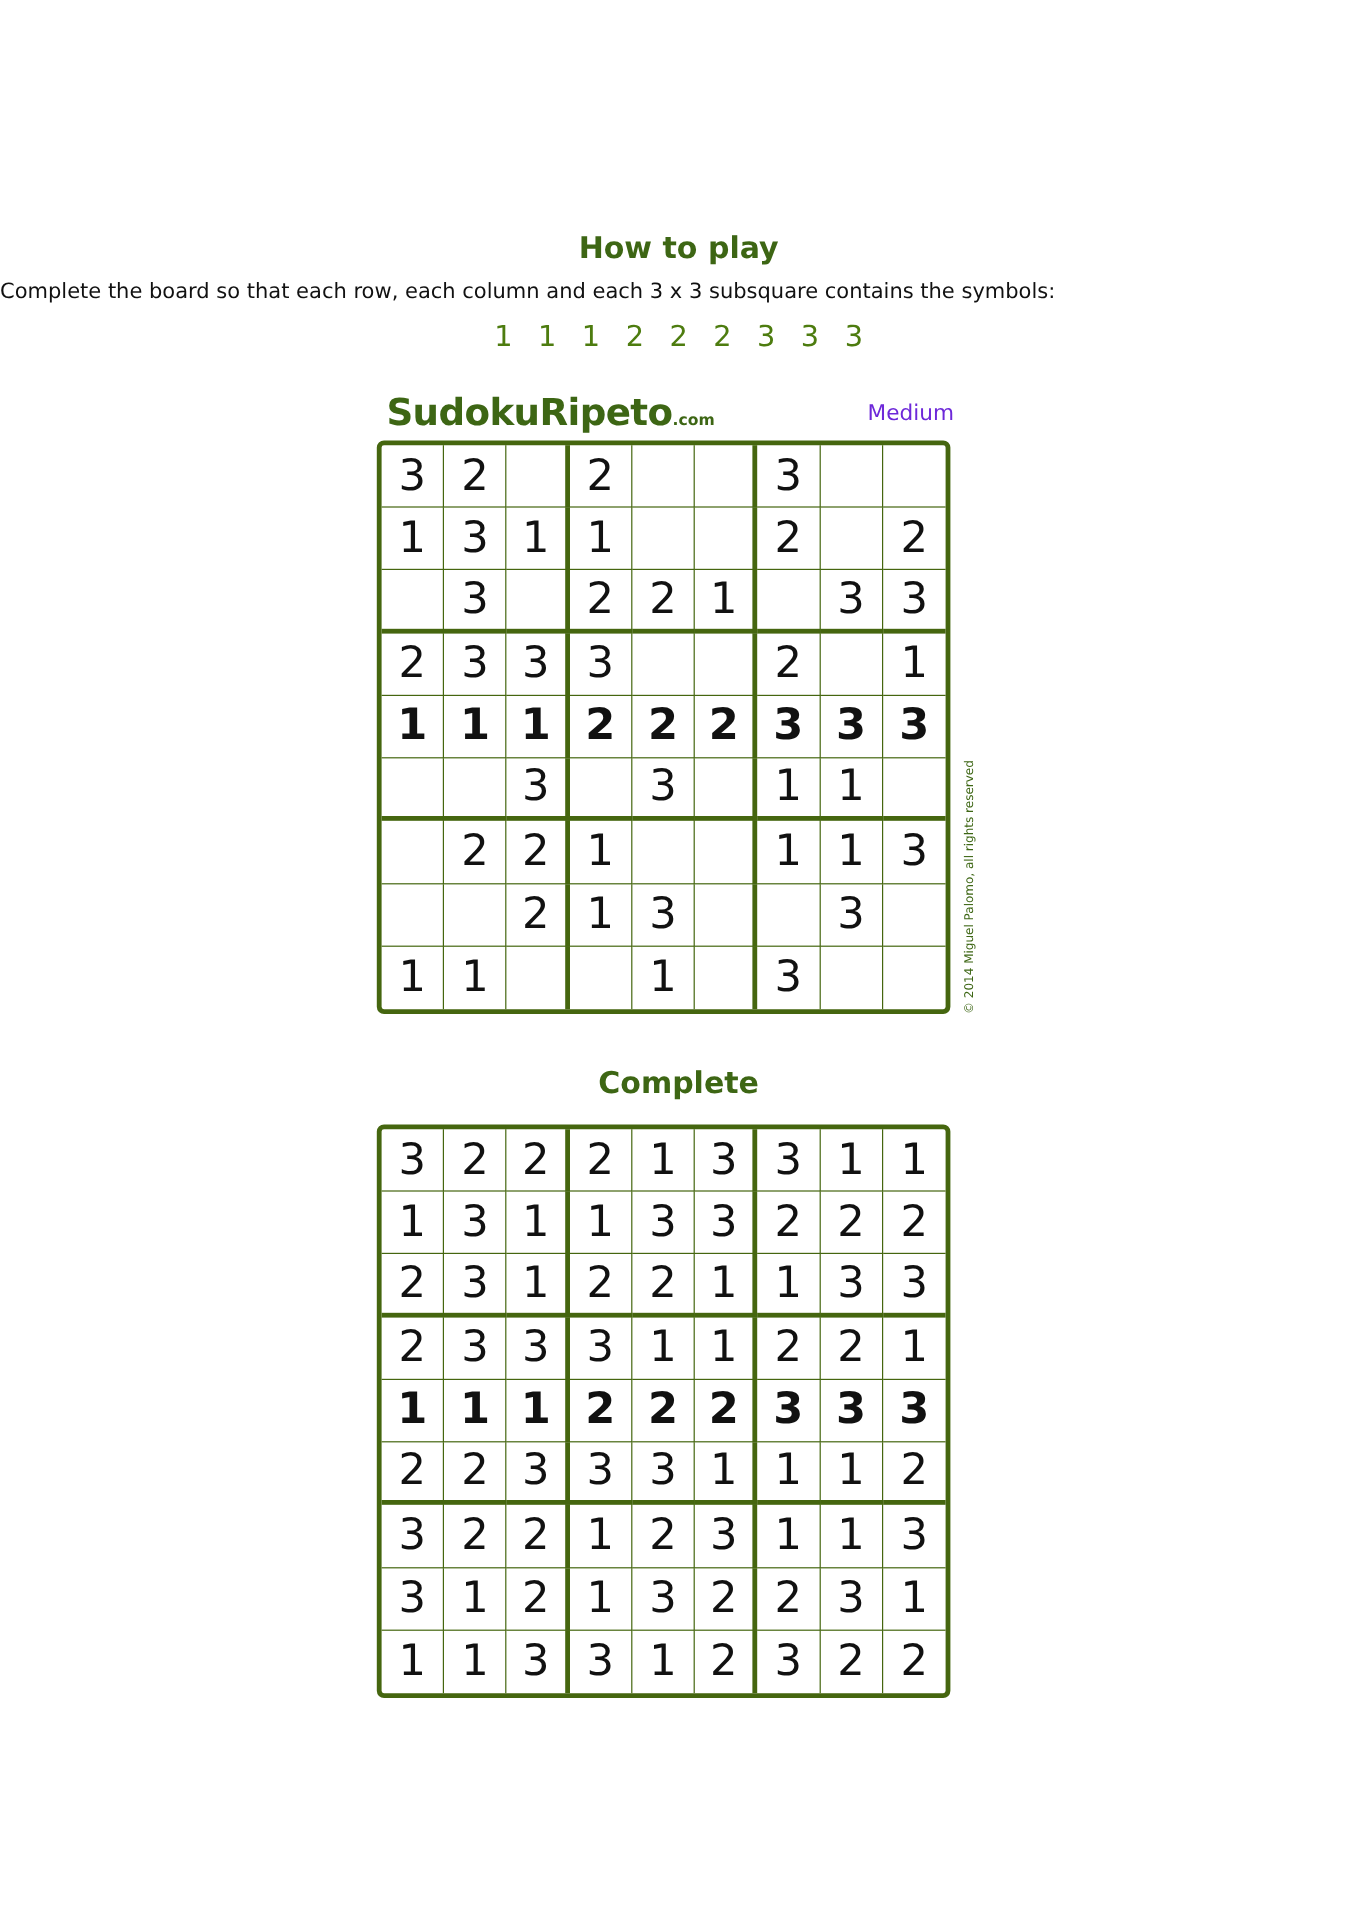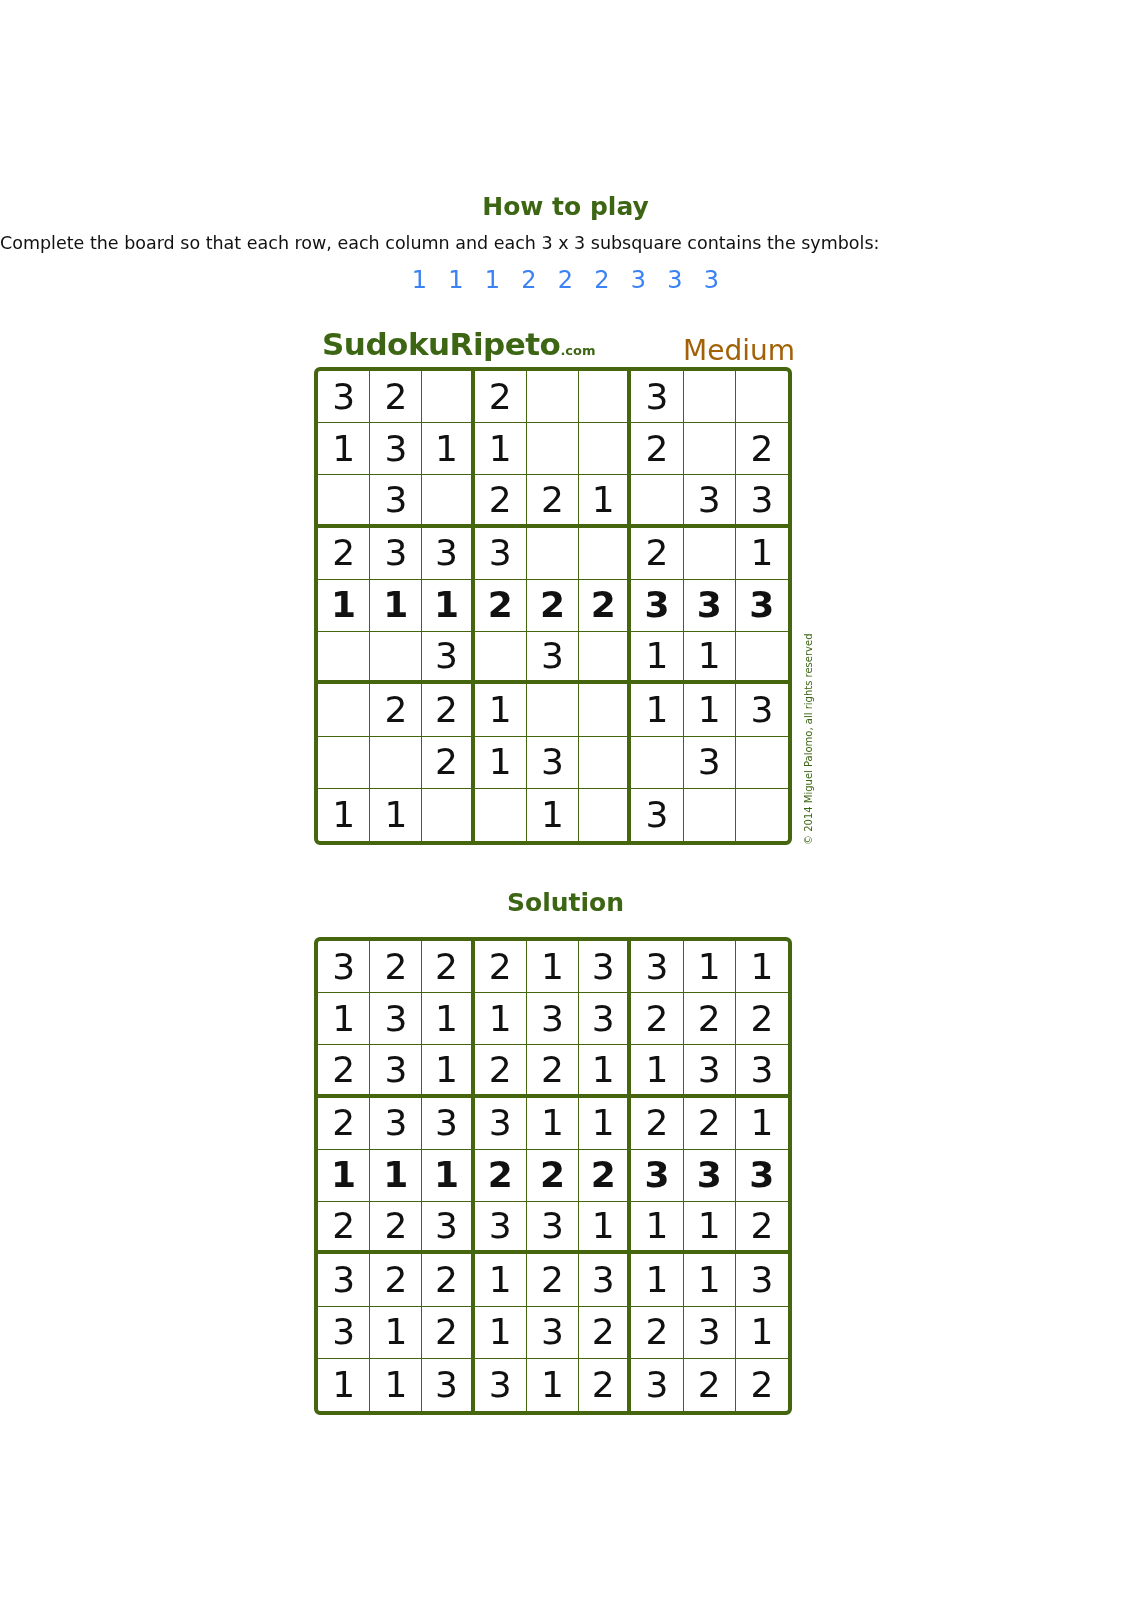--- a/index.html
+++ b/index.html
@@ -1,24 +1,24 @@
 <!DOCTYPE html>
 <html><head>
 <meta charset="utf-8">
 <style>
   html, body { margin:0; padding:0; background:#ffffff; }
   body { width:1131px; height:1600px; position:relative; font-family:"DejaVu Sans","Liberation Sans",sans-serif; color:#111; overflow:hidden; }
   .title { position:absolute; left:0; width:1131px; text-align:center; color:#3d6614; font-weight:bold; }
   #how { top:192px; font-size:25px; }
   #instr { position:absolute; top:233px; left:0; width:1131px; text-align:left; font-size:17.5px; color:#111; }
-  #symbols { position:absolute; top:266px; left:0; width:1131px; text-align:center; font-size:24px; color:#3b82f6; word-spacing:0; }
+  #symbols { position:absolute; top:266px; left:0; width:1131px; text-align:center; font-size:24px; color:#4d7c0f; word-spacing:0; }
   #symbols span { display:inline-block; width:36.5px; text-align:center; }
   #brand { position:absolute; left:322px; top:326px; color:#3d6614; font-weight:bold; font-size:31px; letter-spacing:-0.5px; }
   #brand .com { font-size:13px; letter-spacing:0; }
-  #level { position:absolute; right:336px; top:334px; color:#a16207; font-size:28px; }
+  #level { position:absolute; right:336px; top:334px; color:#6d28d9; font-size:18px; }
   .board { position:absolute; left:314px; width:478px; height:478px; border:4px solid #45660f; border-radius:6px; box-sizing:border-box; display:grid; grid-template-columns:repeat(9,1fr); grid-template-rows:repeat(9,1fr); background:#fff; }
   #puzzle { top:367px; }
   #solution { top:937px; }
   .cell { border-right:1.5px solid #45660f; border-bottom:1.5px solid #45660f; display:flex; align-items:center; justify-content:center; font-size:36px; color:#111; line-height:1; box-sizing:border-box; }
   .cell.c2, .cell.c5 { border-right:4px solid #45660f; }
   .cell.c8 { border-right:none; }
   .cell.r2, .cell.r5 { border-bottom:4px solid #45660f; }
   .cell.r8 { border-bottom:none; }
   .cell.bold { font-weight:bold; }
   #copyright { position:absolute; left:803px; top:845px; transform-origin:0 0; transform:rotate(-90deg); font-size:10px; color:#3d6614; white-space:nowrap; }
@@ -114,21 +114,21 @@
     <div class="cell r8 c2"></div>
     <div class="cell r8 c3"></div>
     <div class="cell r8 c4">1</div>
     <div class="cell r8 c5"></div>
     <div class="cell r8 c6">3</div>
     <div class="cell r8 c7"></div>
     <div class="cell r8 c8"></div>
   </div>
 <div id="copyright">© 2014 Miguel Palomo, all rights reserved</div>
 
-<div class="title" id="sol-title">Solution</div>
+<div class="title" id="sol-title">Complete</div>
 <div class="board" id="solution">
     <div class="cell r0 c0">3</div>
     <div class="cell r0 c1">2</div>
     <div class="cell r0 c2">2</div>
     <div class="cell r0 c3">2</div>
     <div class="cell r0 c4">1</div>
     <div class="cell r0 c5">3</div>
     <div class="cell r0 c6">3</div>
     <div class="cell r0 c7">1</div>
     <div class="cell r0 c8">1</div>

